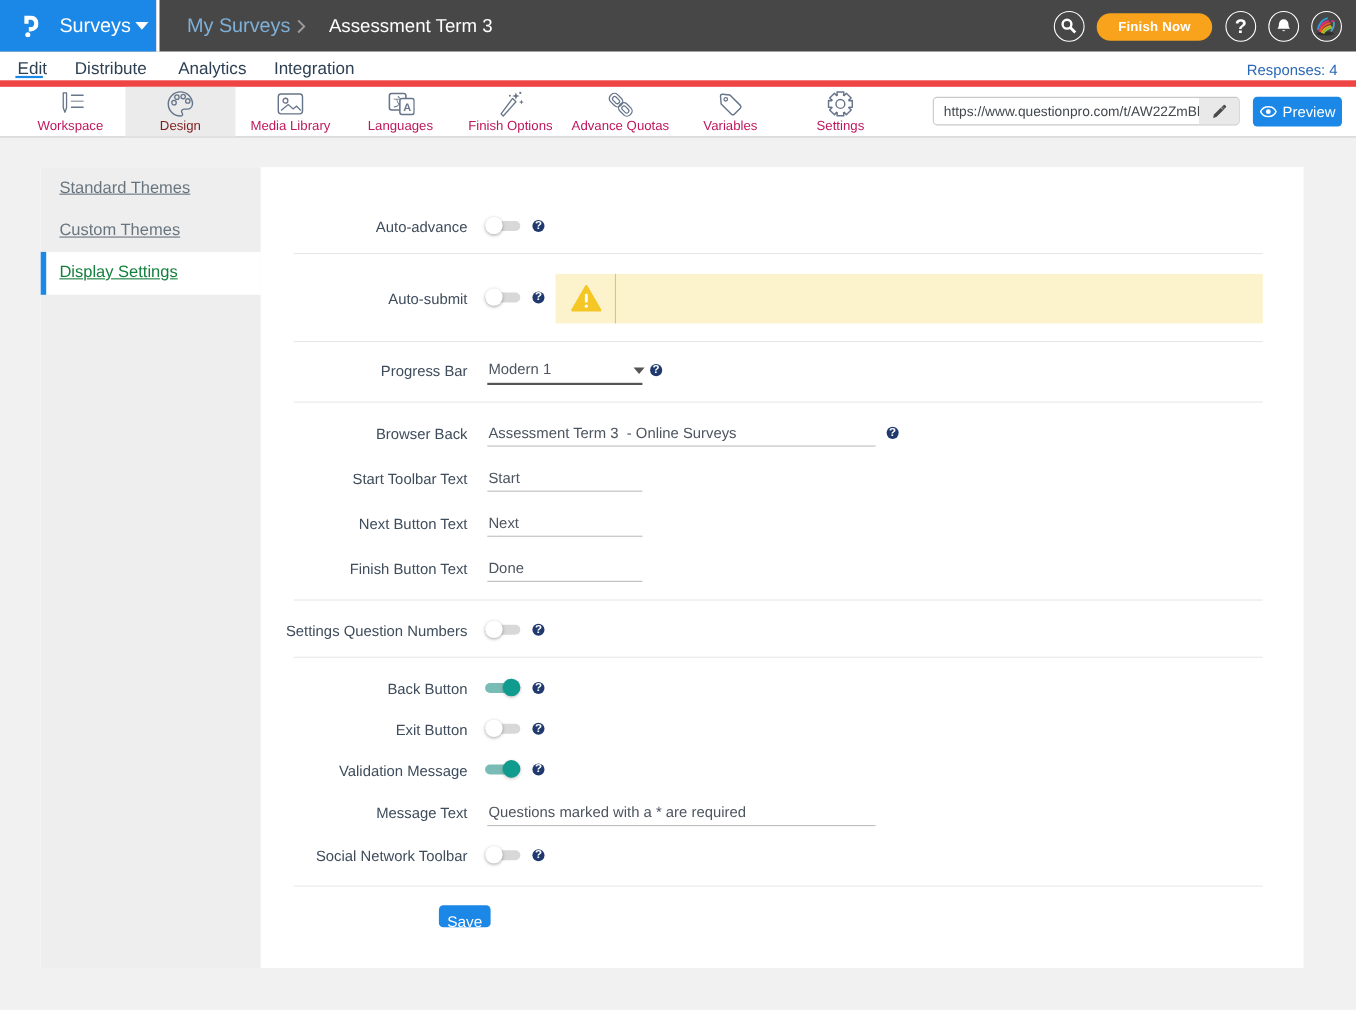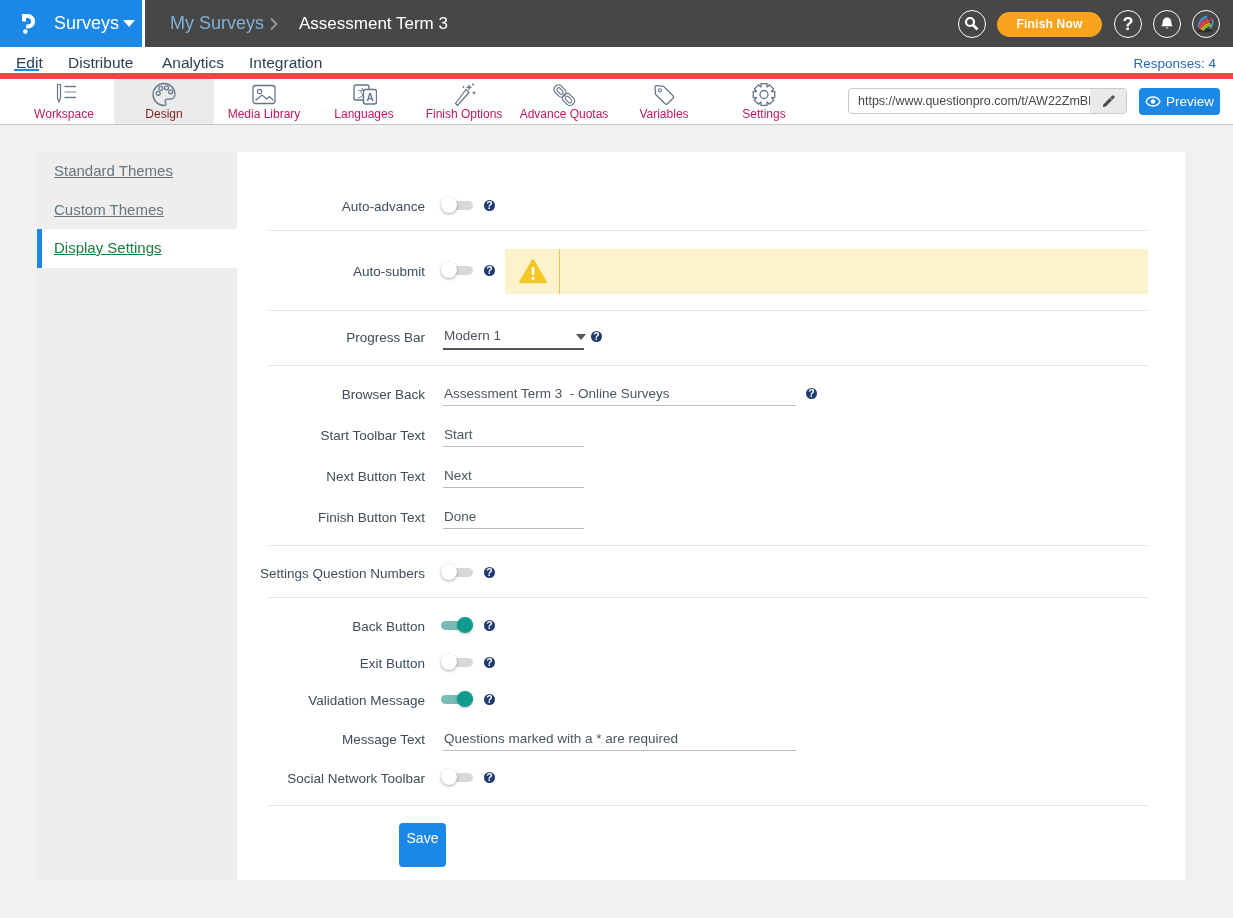--- a/index.html
+++ b/index.html
@@ -43,21 +43,21 @@
 .toggle .knob { position:absolute; left:0; top:0; width:16px; height:16px; border-radius:50%; background:#fff; box-shadow:0 1px 3px rgba(0,0,0,.35); }
 .toggle.on .track { background:#79bcb5; }
 .toggle.on .knob { left:16px; background:#0f9b8e; box-shadow:0 1px 3px rgba(0,0,0,.25); }
 .help { position:absolute; width:11px; height:11px; border-radius:50%; background:#20396f; color:#fff; font-size:10.5px; font-weight:bold; text-align:center; line-height:11.5px; }
 .itext { position:absolute; font-size:13.5px; color:#4d5560; }
 .uline { position:absolute; height:1px; background:#bdbdbd; }
 
 #warn { position:absolute; left:468px; top:97px; width:643px; height:45px; background:#fcf3cd; }
 #warn .divider { position:absolute; left:54px; top:0; width:1px; height:45px; background:#e0c75e; }
 #warn .msg { position:absolute; left:73px; top:14px; font-size:15px; color:#4f4f4f; }
-#saveb { position:absolute; left:362px; top:671px; width:47px; height:44px; background:#1b87e6; border-radius:4px; color:#fff; font-size:14px; text-align:center; line-height:30px; }
+#saveb { position:absolute; left:362px; top:671px; width:47px; height:20px; background:#1b87e6; border-radius:4px; color:#fff; font-size:14px; text-align:center; line-height:30px; }
 </style>
 </head>
 <body>
 
 <div id="topbar">
   <div id="logoblock">
     <svg width="13" height="20" viewBox="0 0 13 20" style="position:absolute;left:22px;top:14px">
       <path d="M2 7.5 V2 H5.8 A5.3 5.3 0 0 1 5.8 12.6 H4.2" fill="none" stroke="#fff" stroke-width="4" stroke-linejoin="miter"></path>
       <circle cx="3.3" cy="17.6" r="2.3" fill="#fff"></circle>
     </svg>

